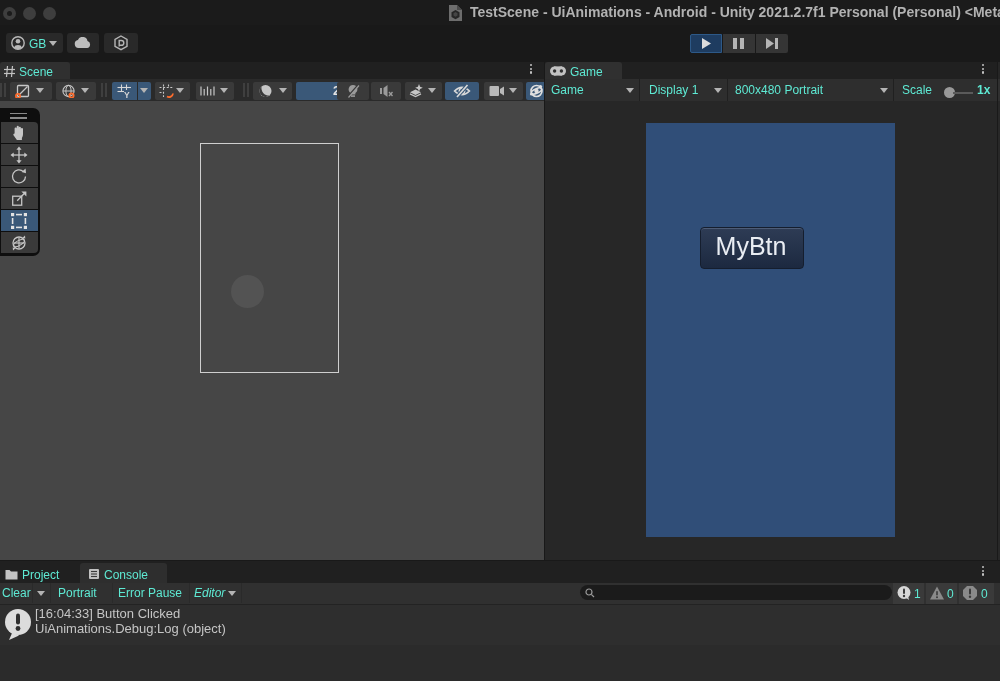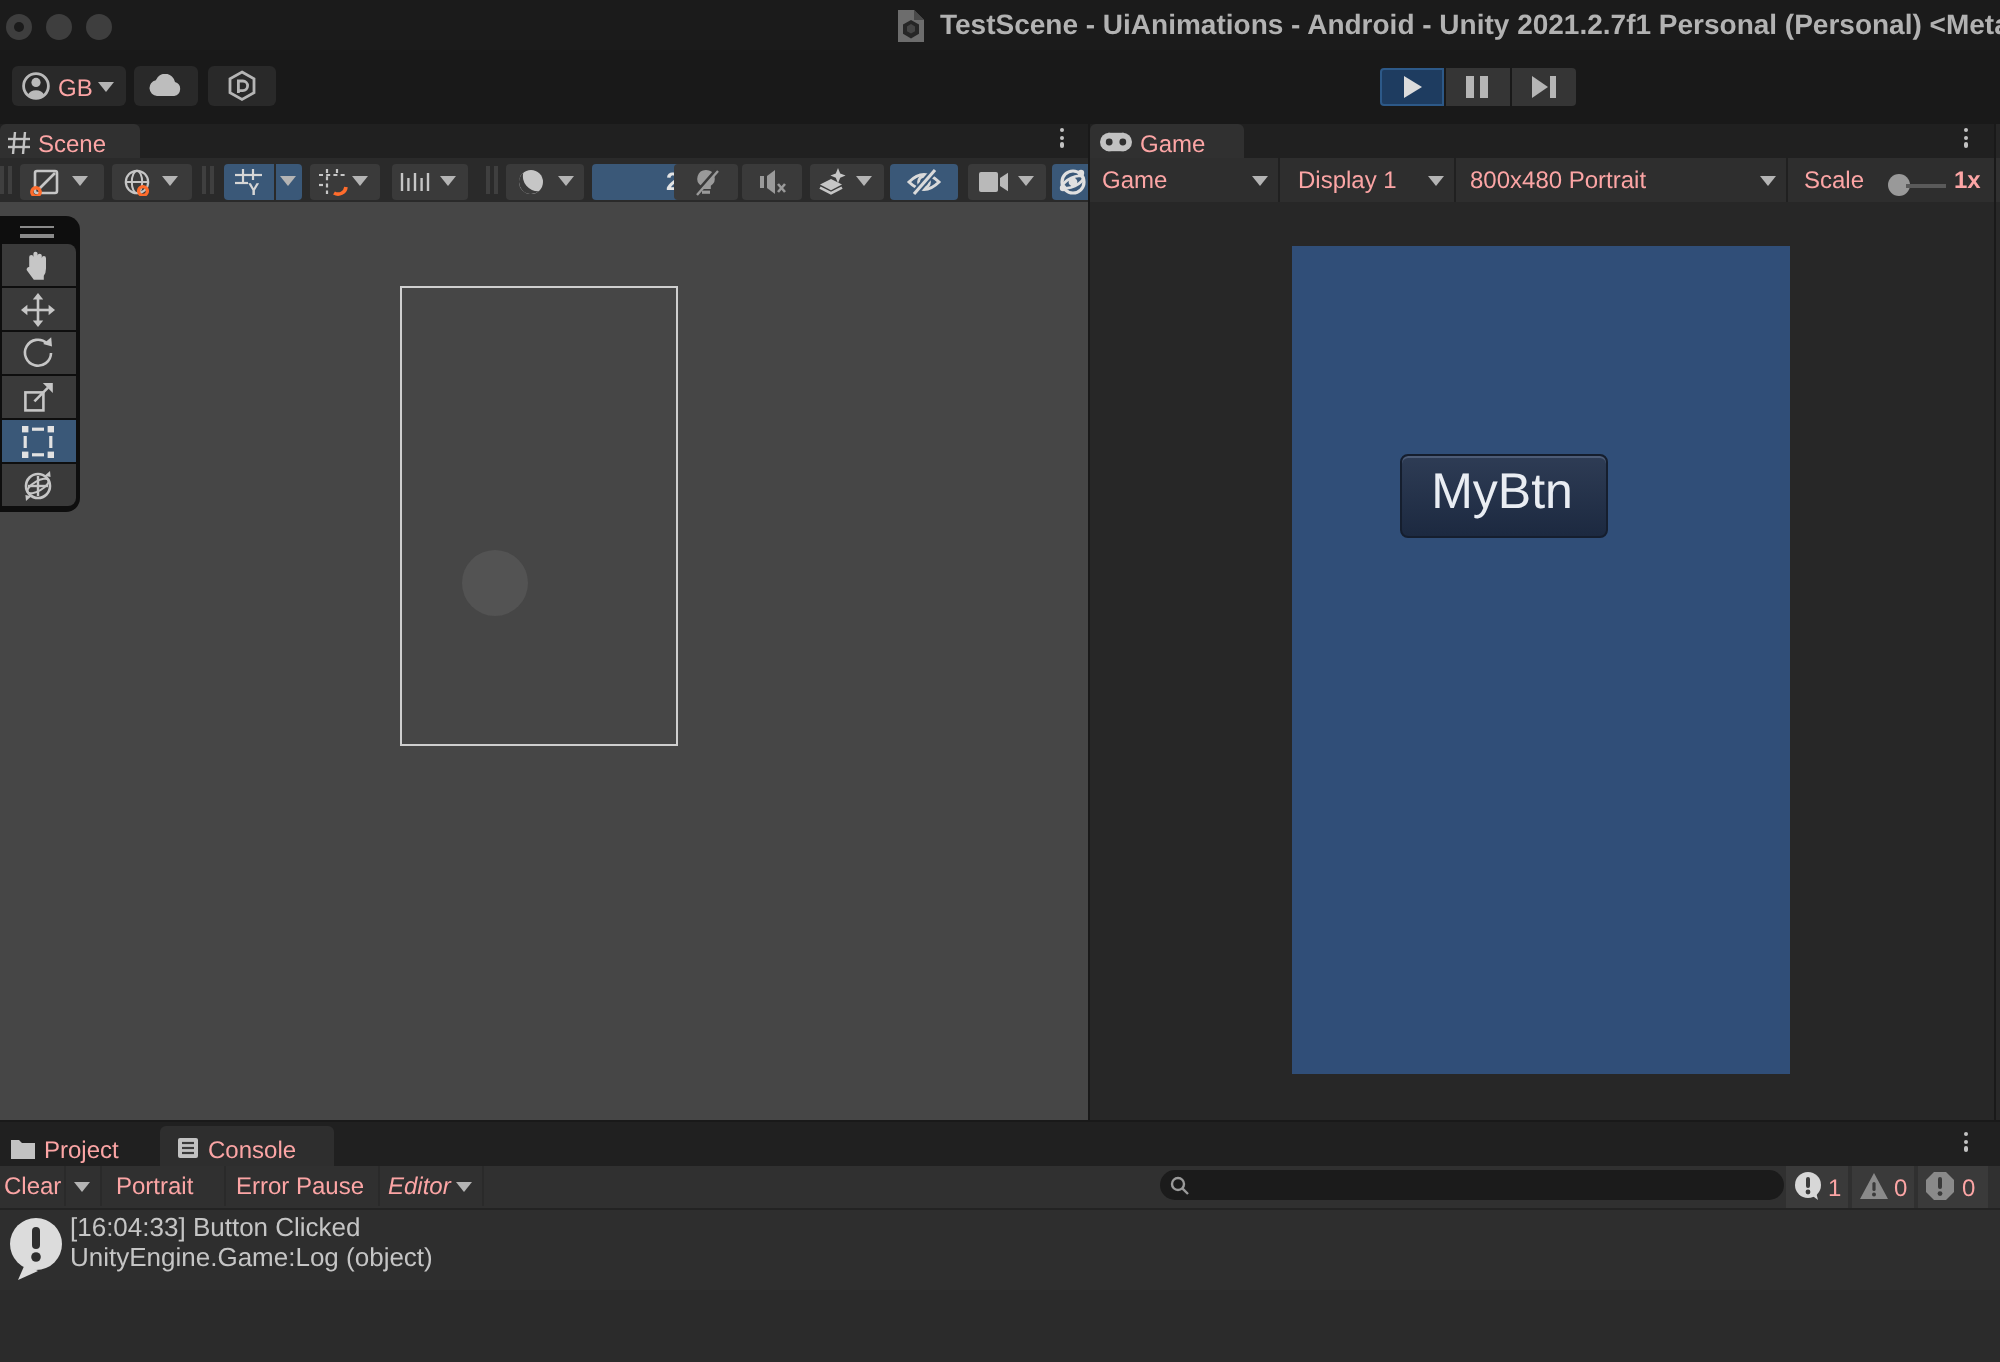--- a/index.html
+++ b/index.html
@@ -1,18 +1,18 @@
 <!DOCTYPE html>
 <html><head>
 <meta charset="utf-8">
 <style>
   html,body{margin:0;padding:0;}
   body{width:1000px;height:681px;background:#191919;font-family:"Liberation Sans",sans-serif;overflow:hidden;position:relative;}
   .abs{position:absolute;}
-  .tabtxt{font-size:12px;color:#fca5a5;}
+  .tabtxt{font-size:12px;color:#5eead4;}
   .arrow{width:0;height:0;border-left:4px solid transparent;border-right:4px solid transparent;border-top:5px solid #b4b4b4;display:inline-block;}
 </style>
 </head>
 <body>
 
 <div class="abs" style="left:0;top:0;width:1000px;height:25px;background:#1b1b1b;"></div>
 <div class="abs" style="left:3px;top:7px;width:13px;height:13px;border-radius:50%;background:#3e3e3e;"></div>
 <div class="abs" style="left:7px;top:11px;width:5px;height:5px;border-radius:50%;background:#1b1b1b;"></div>
 <div class="abs" style="left:23px;top:7px;width:13px;height:13px;border-radius:50%;background:#3e3e3e;"></div>
 <div class="abs" style="left:43px;top:7px;width:13px;height:13px;border-radius:50%;background:#3e3e3e;"></div>
@@ -373,13 +373,13 @@
 
 <div class="abs" style="left:0;top:605px;width:1000px;height:76px;background:#2b2b2b;"></div>
 <div class="abs" style="left:0;top:605px;width:1000px;height:40px;background:#2e2e2e;"></div>
 <svg class="abs" style="left:3px;top:608px;" width="30" height="33" viewBox="0 0 30 33">
   <circle cx="15" cy="14" r="13" fill="#dcdcdc"></circle>
   <path d="M9.5 24 l-3.5 8 l10 -4.5z" fill="#dcdcdc"></path>
   <rect x="13" y="5.5" width="4" height="11" rx="2" fill="#2e2e2e"></rect>
   <circle cx="15" cy="20.5" r="2.4" fill="#2e2e2e"></circle>
 </svg>
 <div class="abs" style="left:35px;top:606px;font-size:13px;color:#c5c5c5;">[16:04:33] Button Clicked</div>
-<div class="abs" style="left:35px;top:621px;font-size:13px;color:#c5c5c5;">UnityEngine.Game:Log (object)</div>
+<div class="abs" style="left:35px;top:621px;font-size:13px;color:#c5c5c5;">UiAnimations.Debug:Log (object)</div>
 
 </body></html>

